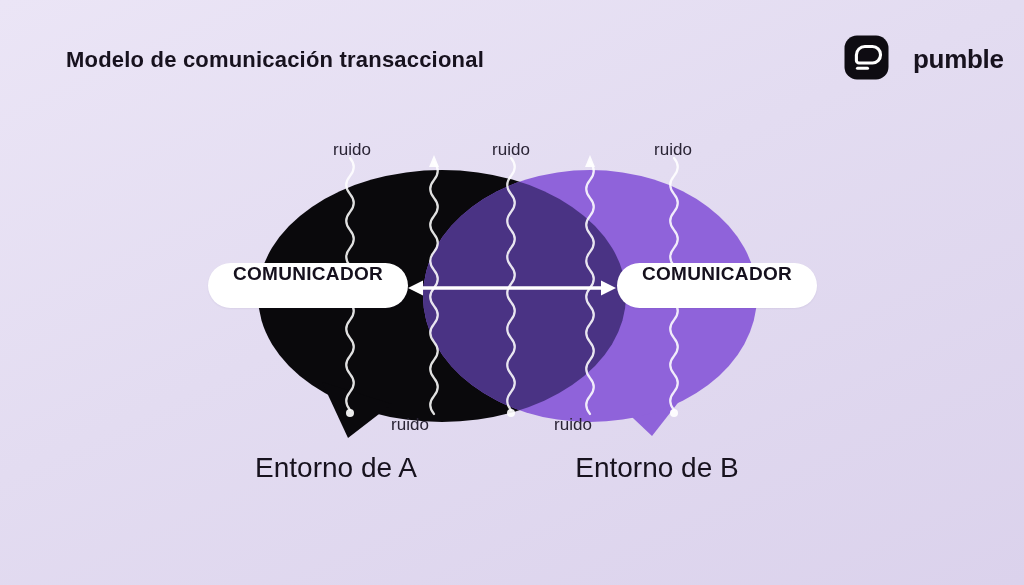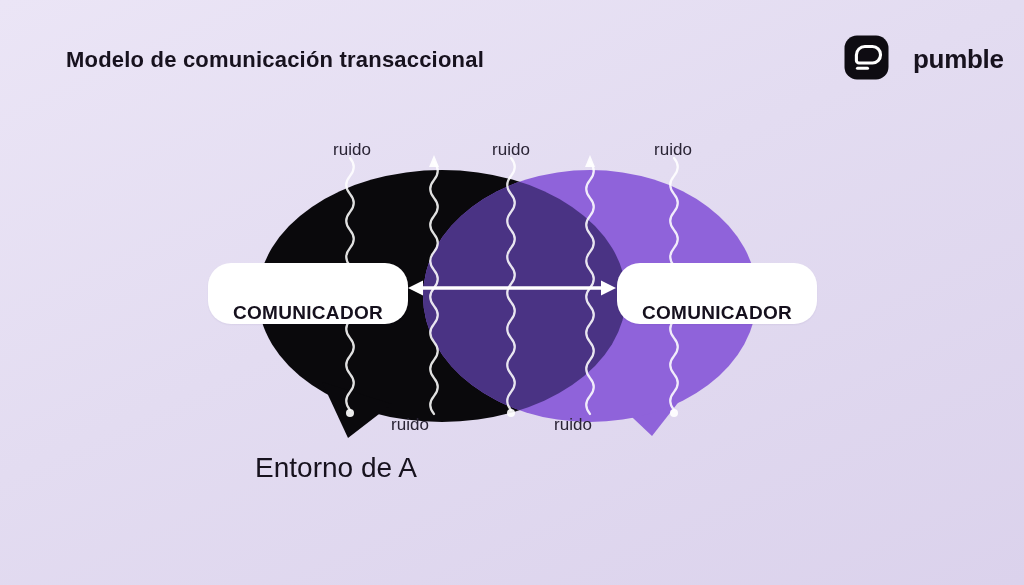--- a/index.html
+++ b/index.html
@@ -17,23 +17,23 @@
   .brand-name{font-size:26px;font-weight:700;letter-spacing:-.3px;color:var(--text-primary);}
   .stage{position:absolute;left:0;top:0;width:1024px;height:585px;}
   svg.diagram{position:absolute;left:0;top:0;}
   .label{
     position:absolute;transform:translateX(-50%);
     color:var(--text-primary);white-space:nowrap;
   }
   .noise-label{font-size:17px;font-weight:400;color:#2a2435;}
   .env-label{font-size:28px;font-weight:500;}
   .pill{
-    position:absolute;width:200px;height:61px;border-radius:23px;
+    position:absolute;width:200px;height:45px;border-radius:23px;
     background:var(--pill-background);
-    display:flex;align-items:flex-end;justify-content:center;
+    display:flex;align-items:flex-start;justify-content:center;
     font-size:19px;font-weight:700;letter-spacing:.3px;color:#15101d;
     box-shadow:0 1px 2px rgba(40,25,80,.06);
   }
   .pill-a{left:208px;top:263px;}
   .pill-b{left:617px;top:263px;}
   #waves path{fill:none;stroke:var(--wave-stroke);stroke-width:2.2;stroke-linecap:round;opacity:.88;}
   #waves circle, #waves polygon{fill:var(--wave-stroke);opacity:.92;}
 </style>
 </head>
 <body>
@@ -91,13 +91,14 @@
     <span>COMUNICADOR</span>
   </div>
   <div class="pill pill-b">
     <span>COMUNICADOR</span>
   </div>
 
   <div class="label noise-label" style="left:410px;top:415px;">ruido</div>
   <div class="label noise-label" style="left:573px;top:415px;">ruido</div>
 
   <div class="label env-label" style="left:336px;top:452px;">Entorno de A</div>
+  <div class="label env-label" style="left:657px;top:452px;">Entorno de B</div>
 </div>
 
 </body></html>

